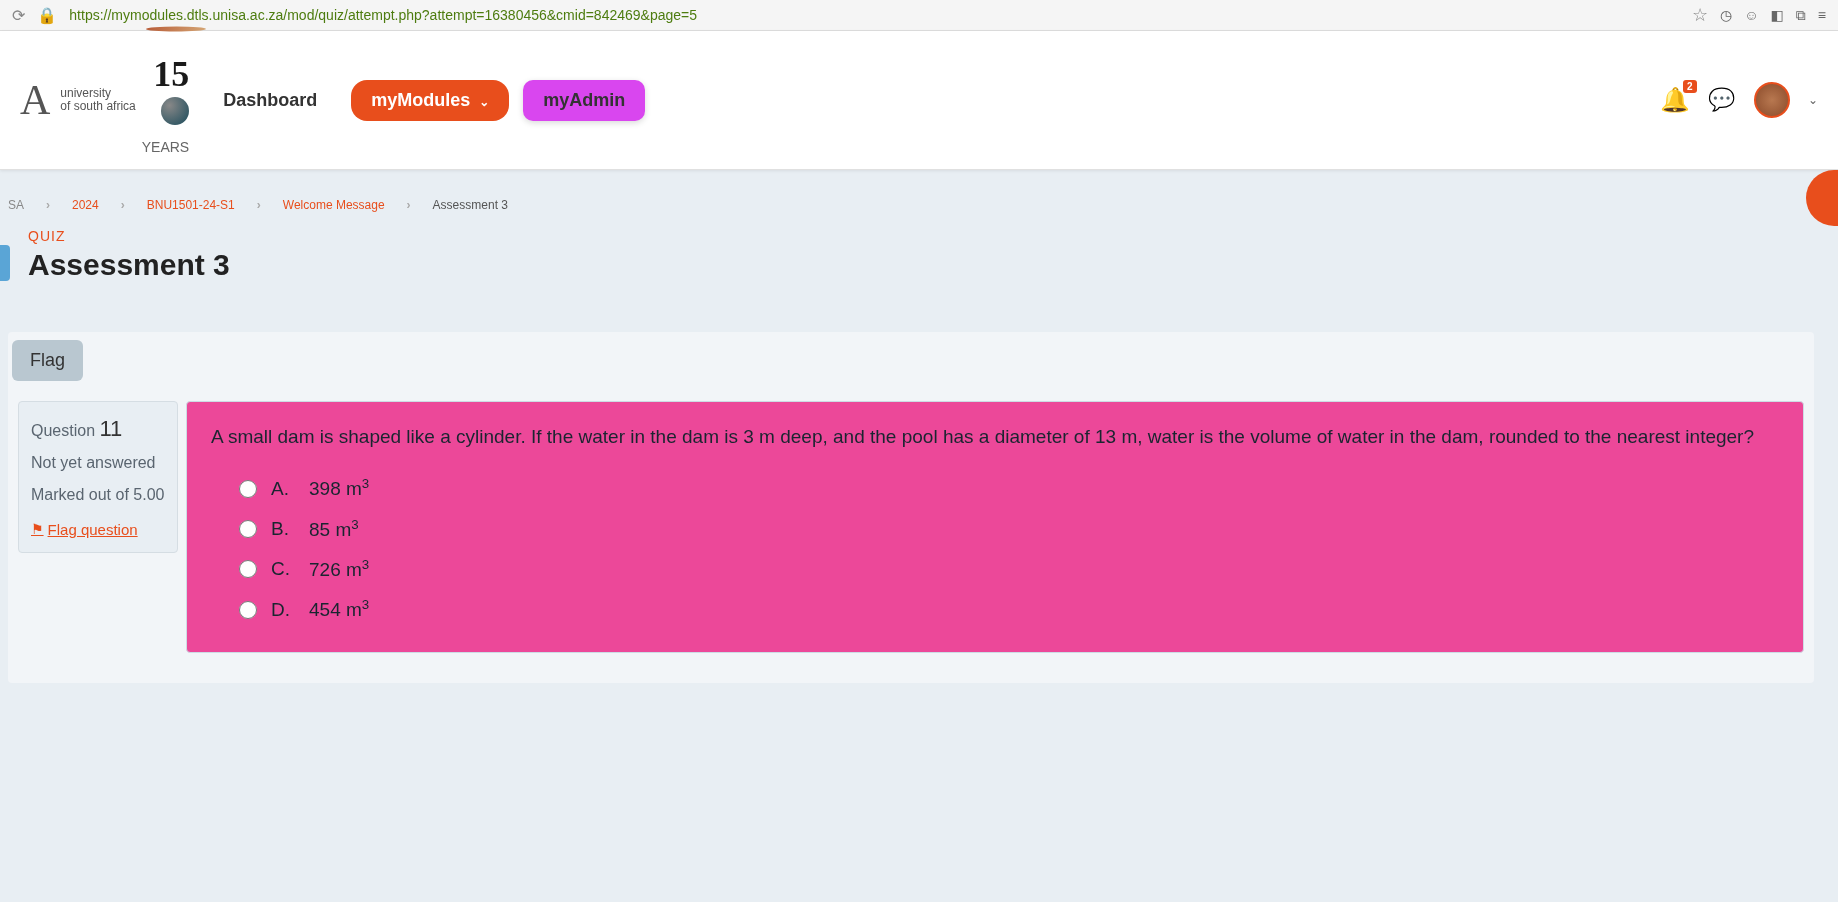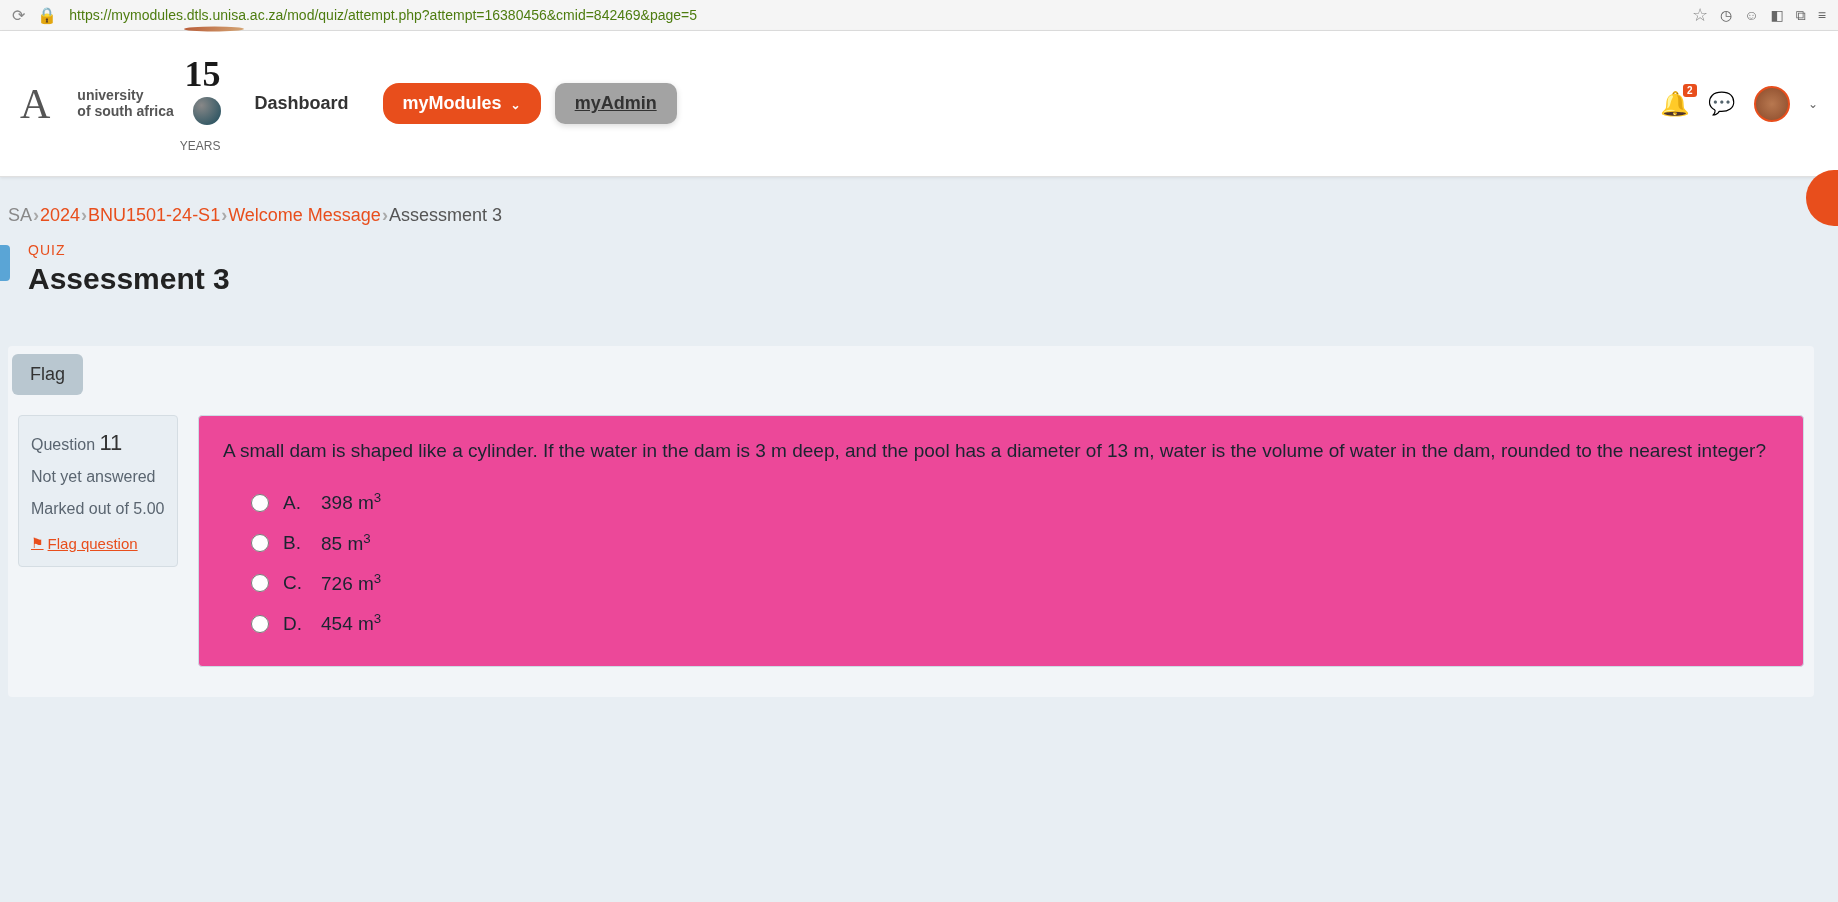--- a/index.html
+++ b/index.html
@@ -54,25 +54,24 @@
       align-items: center;
       gap: 10px;
     }
     .letter-a {
       font-size: 42px;
       font-weight: 400;
       color: #555;
       font-family: Georgia, serif;
     }
     .uni-text {
-      font-size: 14px;
+      font-size: 12px;
       line-height: 1.1;
       color: #555;
-      font-weight: bold;
-      margin-left: 17px;
+      font-weight: normal;
     }
     .logo-150 {
       display: flex;
       align-items: flex-end;
       gap: 8px;
       flex-direction: column;
     }
     .logo-150 .num {
       font-size: 36px;
       font-weight: 600;
@@ -82,24 +81,24 @@
     .logo-150 .circle {
       width: 28px;
       height: 28px;
       border-radius: 50%;
       background: radial-gradient(circle at 30% 30%, #888, #1a4a5a);
       display: inline-block;
       position: relative;
       top: -6px;
     }
     .logo-150 .years {
-      font-size: 12px;
+      font-size: 14px;
       color: #666;
       align-self: flex-end;
-      margin-bottom: 13px;
+      margin-bottom: 4px;
       margin-left: -4px;
     }
     .swoosh {
       width: 60px;
       height: 12px;
       background: linear-gradient(to right, #b85c38, #d4a574);
       border-radius: 50%;
       transform: skewX(-15deg) scaleY(0.4);
       position: relative;
       top: -18px;
@@ -113,25 +112,24 @@
       background: transparent;
       border: none;
       cursor: pointer;
     }
     .nav-btn.active {
       background: #e84e1c;
       color: #fff;
       border-radius: 16px;
     }
     .nav-btn.myadmin {
-      background: #a3a3a3;
+      background: #d946ef;
       border-radius: 10px;
       box-shadow: 0 2px 6px rgba(0,0,0,0.15);
       color: #333;
-      text-decoration: underline;
     }
     .chev {
       font-size: 12px;
       margin-left: 4px;
     }
     .header-right {
       margin-left: auto;
       display: flex;
       align-items: center;
       gap: 18px;
@@ -166,23 +164,23 @@
     .avatar-chev {
       color: #666;
       font-size: 12px;
     }
     .content {
       padding: 0;
     }
     .breadcrumb {
       display: flex;
       align-items: flex-start;
-      gap: 1px;
+      gap: 22px;
       padding: 28px 8px 16px;
-      font-size: 18px;
+      font-size: 12px;
       color: #888;
     }
     .breadcrumb a {
       color: #e84e1c;
       text-decoration: none;
     }
     .breadcrumb .sep {
       color: #aaa;
       font-weight: bold;
     }
@@ -224,21 +222,21 @@
       color: #333;
       padding: 10px 18px;
       margin: 8px 0 20px 4px;
       border-radius: 6px;
       font-size: 18px;
       border: none;
       cursor: pointer;
     }
     .question-area {
       display: flex;
-      gap: 20px;
+      gap: 8px;
       padding: 0 10px 30px;
       align-items: flex-start;
     }
     .q-nav {
       width: 160px;
       background: #e8eef3;
       border: 1px solid #d5dde3;
       border-radius: 4px;
       padding: 14px 12px;
       font-size: 16px;

